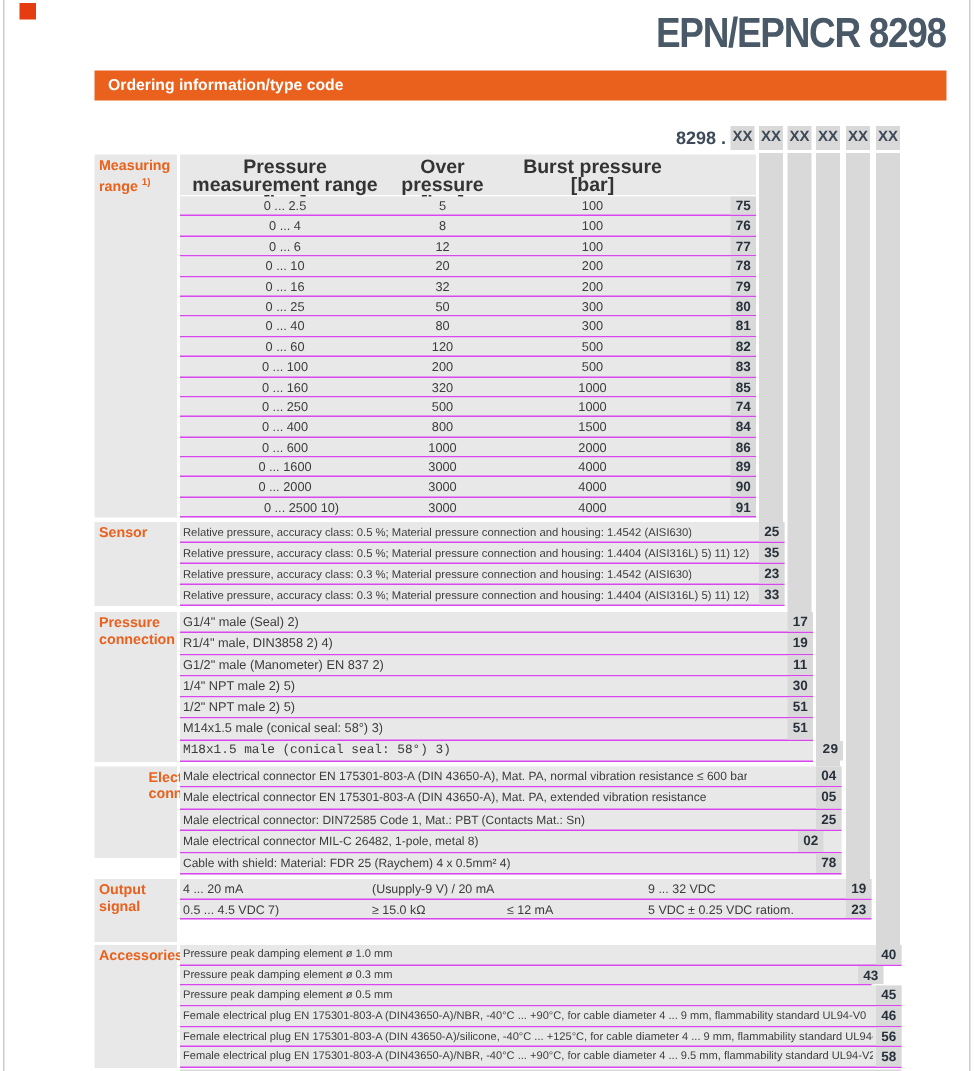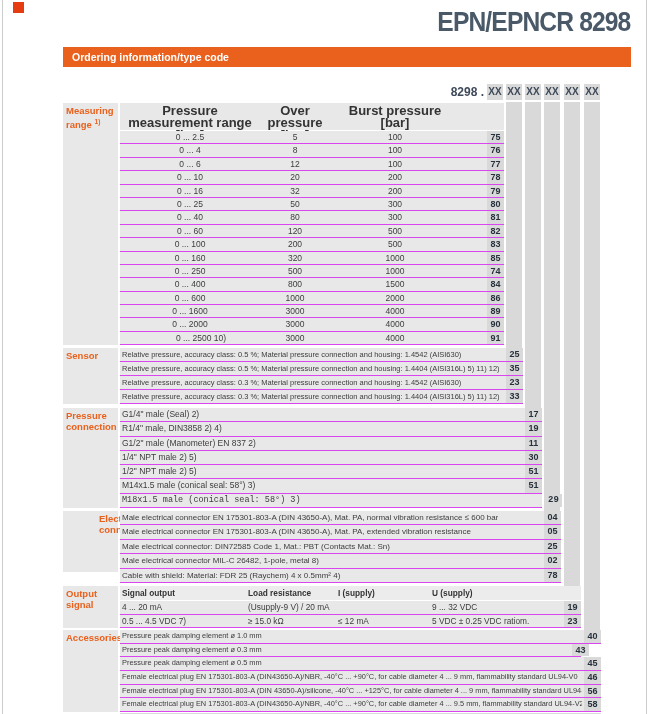--- a/index.html
+++ b/index.html
@@ -234,35 +234,29 @@
         <div class="row" style="height: 14.4px; width: 441px; line-height: 13.4px;">
           <div class="row-text">Male electrical connector EN 175301-803-A (DIN 43650-A), Mat. PA, extended vibration resistance</div>
           <div class="code-cell" style="left: 424px;">05</div>
         </div>
         <div class="row" style="height: 14.4px; width: 441px; line-height: 13.4px;">
           <div class="row-text">Male electrical connector: DIN72585 Code 1, Mat.: PBT (Contacts Mat.: Sn)</div>
           <div class="code-cell" style="left: 424px;">25</div>
         </div>
         <div class="row" style="height: 14.4px; width: 441px; line-height: 13.4px;">
           <div class="row-text">Male electrical connector MIL-C 26482, 1-pole, metal 8)</div>
-          <div class="code-cell" style="left: 424px;">02</div>
+          <div class="code-cell" style="left: 412px;">02</div>
         </div>
         <div class="row" style="height: 14.4px; width: 441px; line-height: 13.4px;">
           <div class="row-text">Cable with shield: Material: FDR 25 (Raychem) 4 x 0.5mm² 4)</div>
           <div class="code-cell" style="left: 424px;">78</div>
         </div>
       </div>
       <div class="sec-label" style="top: 586px; height: 42.4px;"><span>Output signal</span></div>
       <div class="rows" style="top: 586px; width: 461px; font-size: 8.3px;">
-        <div class="head" style="height: 15px; width: 461px; background: rgb(236, 236, 236); line-height: 14px;">
-          <div class="out-headcell" style="left: 2px; width: 124px;">Signal output</div>
-          <div class="out-headcell" style="left: 128px; width: 88px;">Load resistance</div>
-          <div class="out-headcell" style="left: 218px; width: 92px;">I (supply)</div>
-          <div class="out-headcell" style="left: 312px; width: 150px;">U (supply)</div>
-        </div>
         <div class="row" style="height: 13.7px; width: 461px; line-height: 12.7px;">
           <div class="cell" style="left: 2px; width: 124px;">4 ... 20 mA</div>
           <div class="cell" style="left: 128px; width: 88px;">(Usupply-9 V) / 20 mA</div>
           <div class="cell" style="left: 218px; width: 92px;"></div>
           <div class="cell" style="left: 312px; width: 150px;">9 ... 32 VDC</div>
           <div class="code-cell" style="left: 444px;">19</div>
         </div>
         <div class="row" style="height: 13.7px; width: 461px; line-height: 12.7px;">
           <div class="cell" style="left: 2px; width: 124px;">0.5 ... 4.5 VDC 7)</div>
           <div class="cell" style="left: 128px; width: 88px;">≥ 15.0 kΩ</div>

